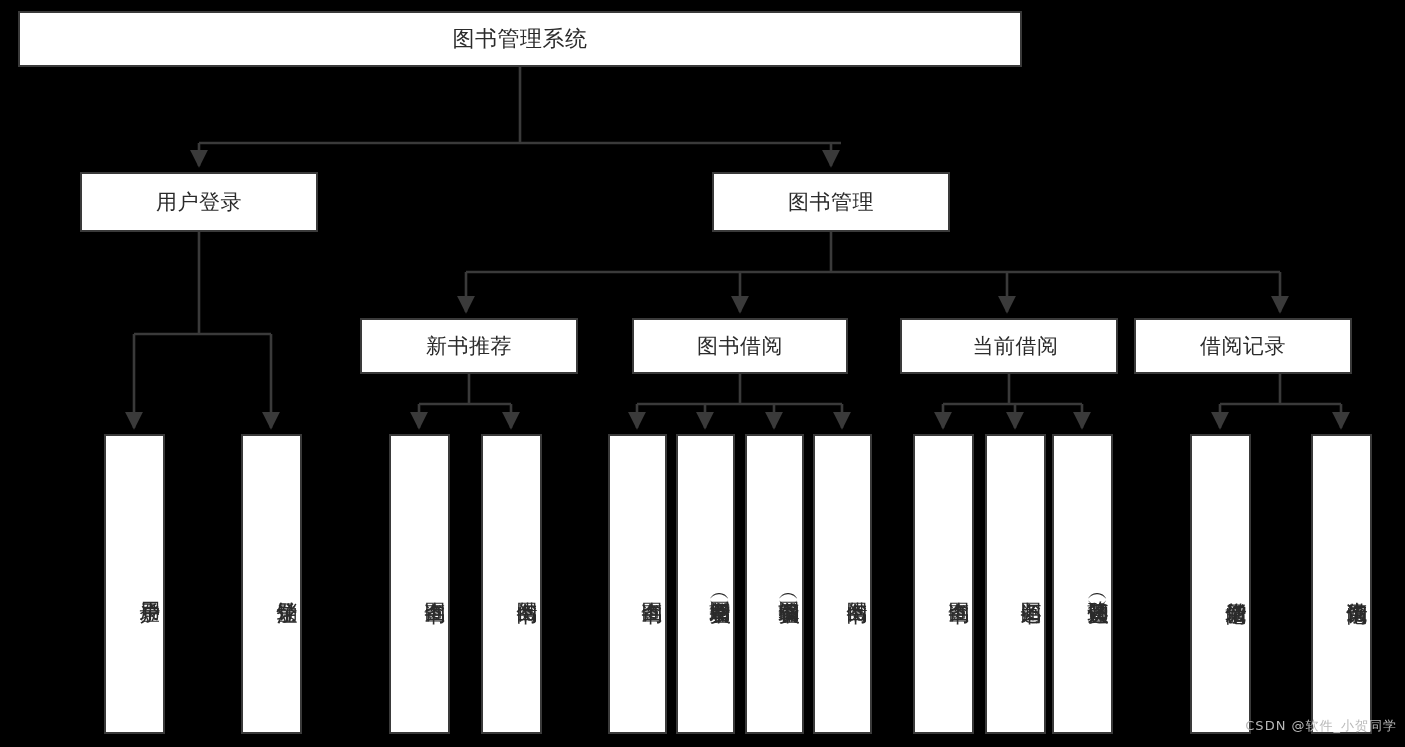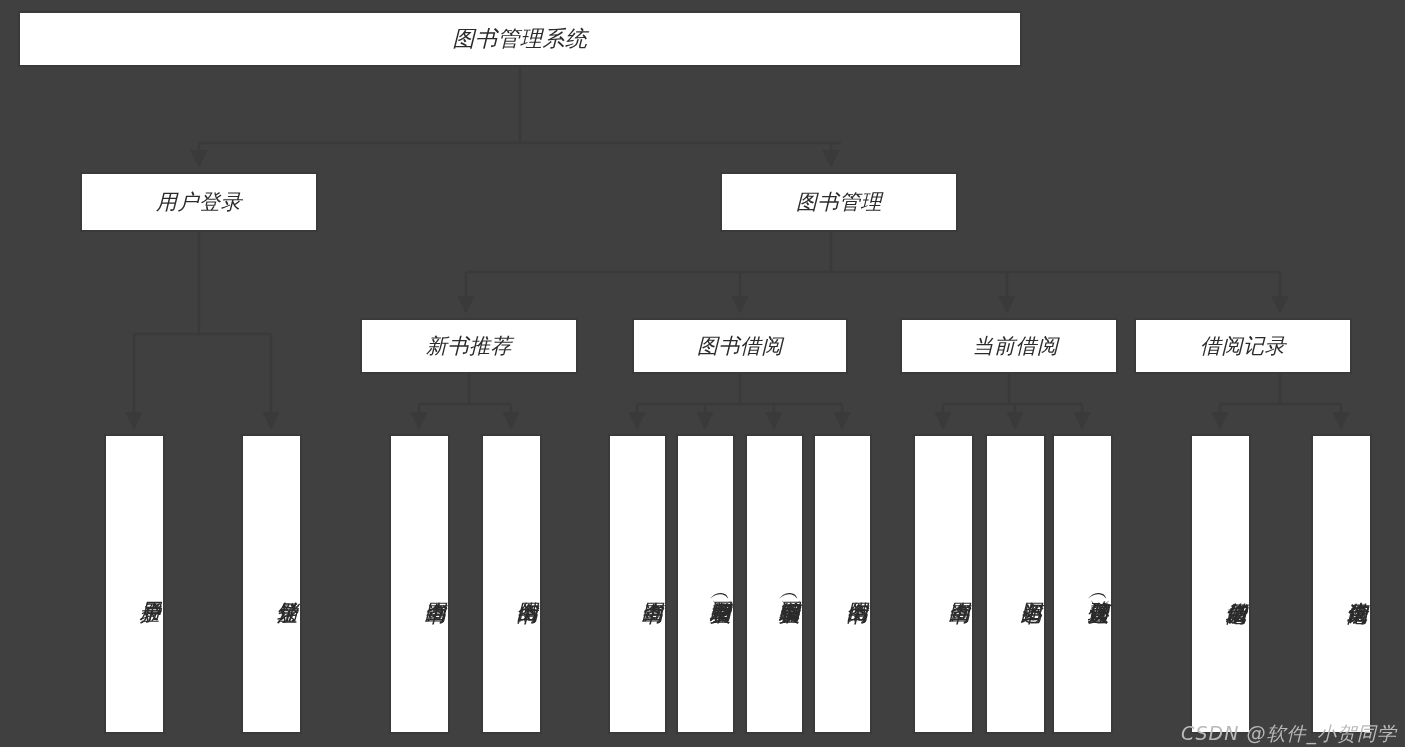--- a/index.html
+++ b/index.html
@@ -7,23 +7,22 @@
     padding: 0;
     background: #ffffff;
   }
   body {
     font-family: "DejaVu Sans", "Liberation Sans", sans-serif;
   }
   #canvas {
     position: relative;
     width: 1405px;
     height: 747px;
-    background: #404040;
+    background: #000000;
     overflow: hidden;
-    font-style: italic;
   }
   #wires {
     position: absolute;
     left: 0;
     top: 0;
     width: 1405px;
     height: 747px;
     pointer-events: none;
   }
   .node {
@@ -57,22 +56,22 @@
     display: block;
     white-space: nowrap;
   }
   .node.vert .label {
     writing-mode: vertical-rl;
     text-orientation: upright;
   }
   #watermark {
     position: absolute;
     right: 8px;
-    bottom: 0;
-    font-size: 19px;
+    bottom: 12px;
+    font-size: 13px;
     color: #b9b9b9;
     letter-spacing: 1px;
     white-space: nowrap;
   }
 </style>
 </head>
 <body>
 
 <div id="canvas">
 
@@ -126,21 +125,21 @@
     </g>
   </svg>
 
   <div class="node horiz root" style="left:18px; top:11px; width:1004px; height:56px;">
     <span class="label">图书管理系统</span>
   </div>
 
   <div class="node horiz" style="left:80px; top:172px; width:238px; height:60px;">
     <span class="label">用户登录</span>
   </div>
-  <div class="node horiz" style="left:712px; top:172px; width:238px; height:60px;margin-left:8px;">
+  <div class="node horiz" style="left:712px; top:172px; width:238px; height:60px;">
     <span class="label">图书管理</span>
   </div>
 
   <div class="node horiz" style="left:632px; top:318px; width:216px; height:56px;">
     <span class="label">图书借阅</span>
   </div>
   <div class="node horiz" style="left:360px; top:318px; width:218px; height:56px;">
     <span class="label">新书推荐</span>
   </div>
   <div class="node horiz" style="left:900px; top:318px; width:218px; height:56px;padding-left:13px;">

